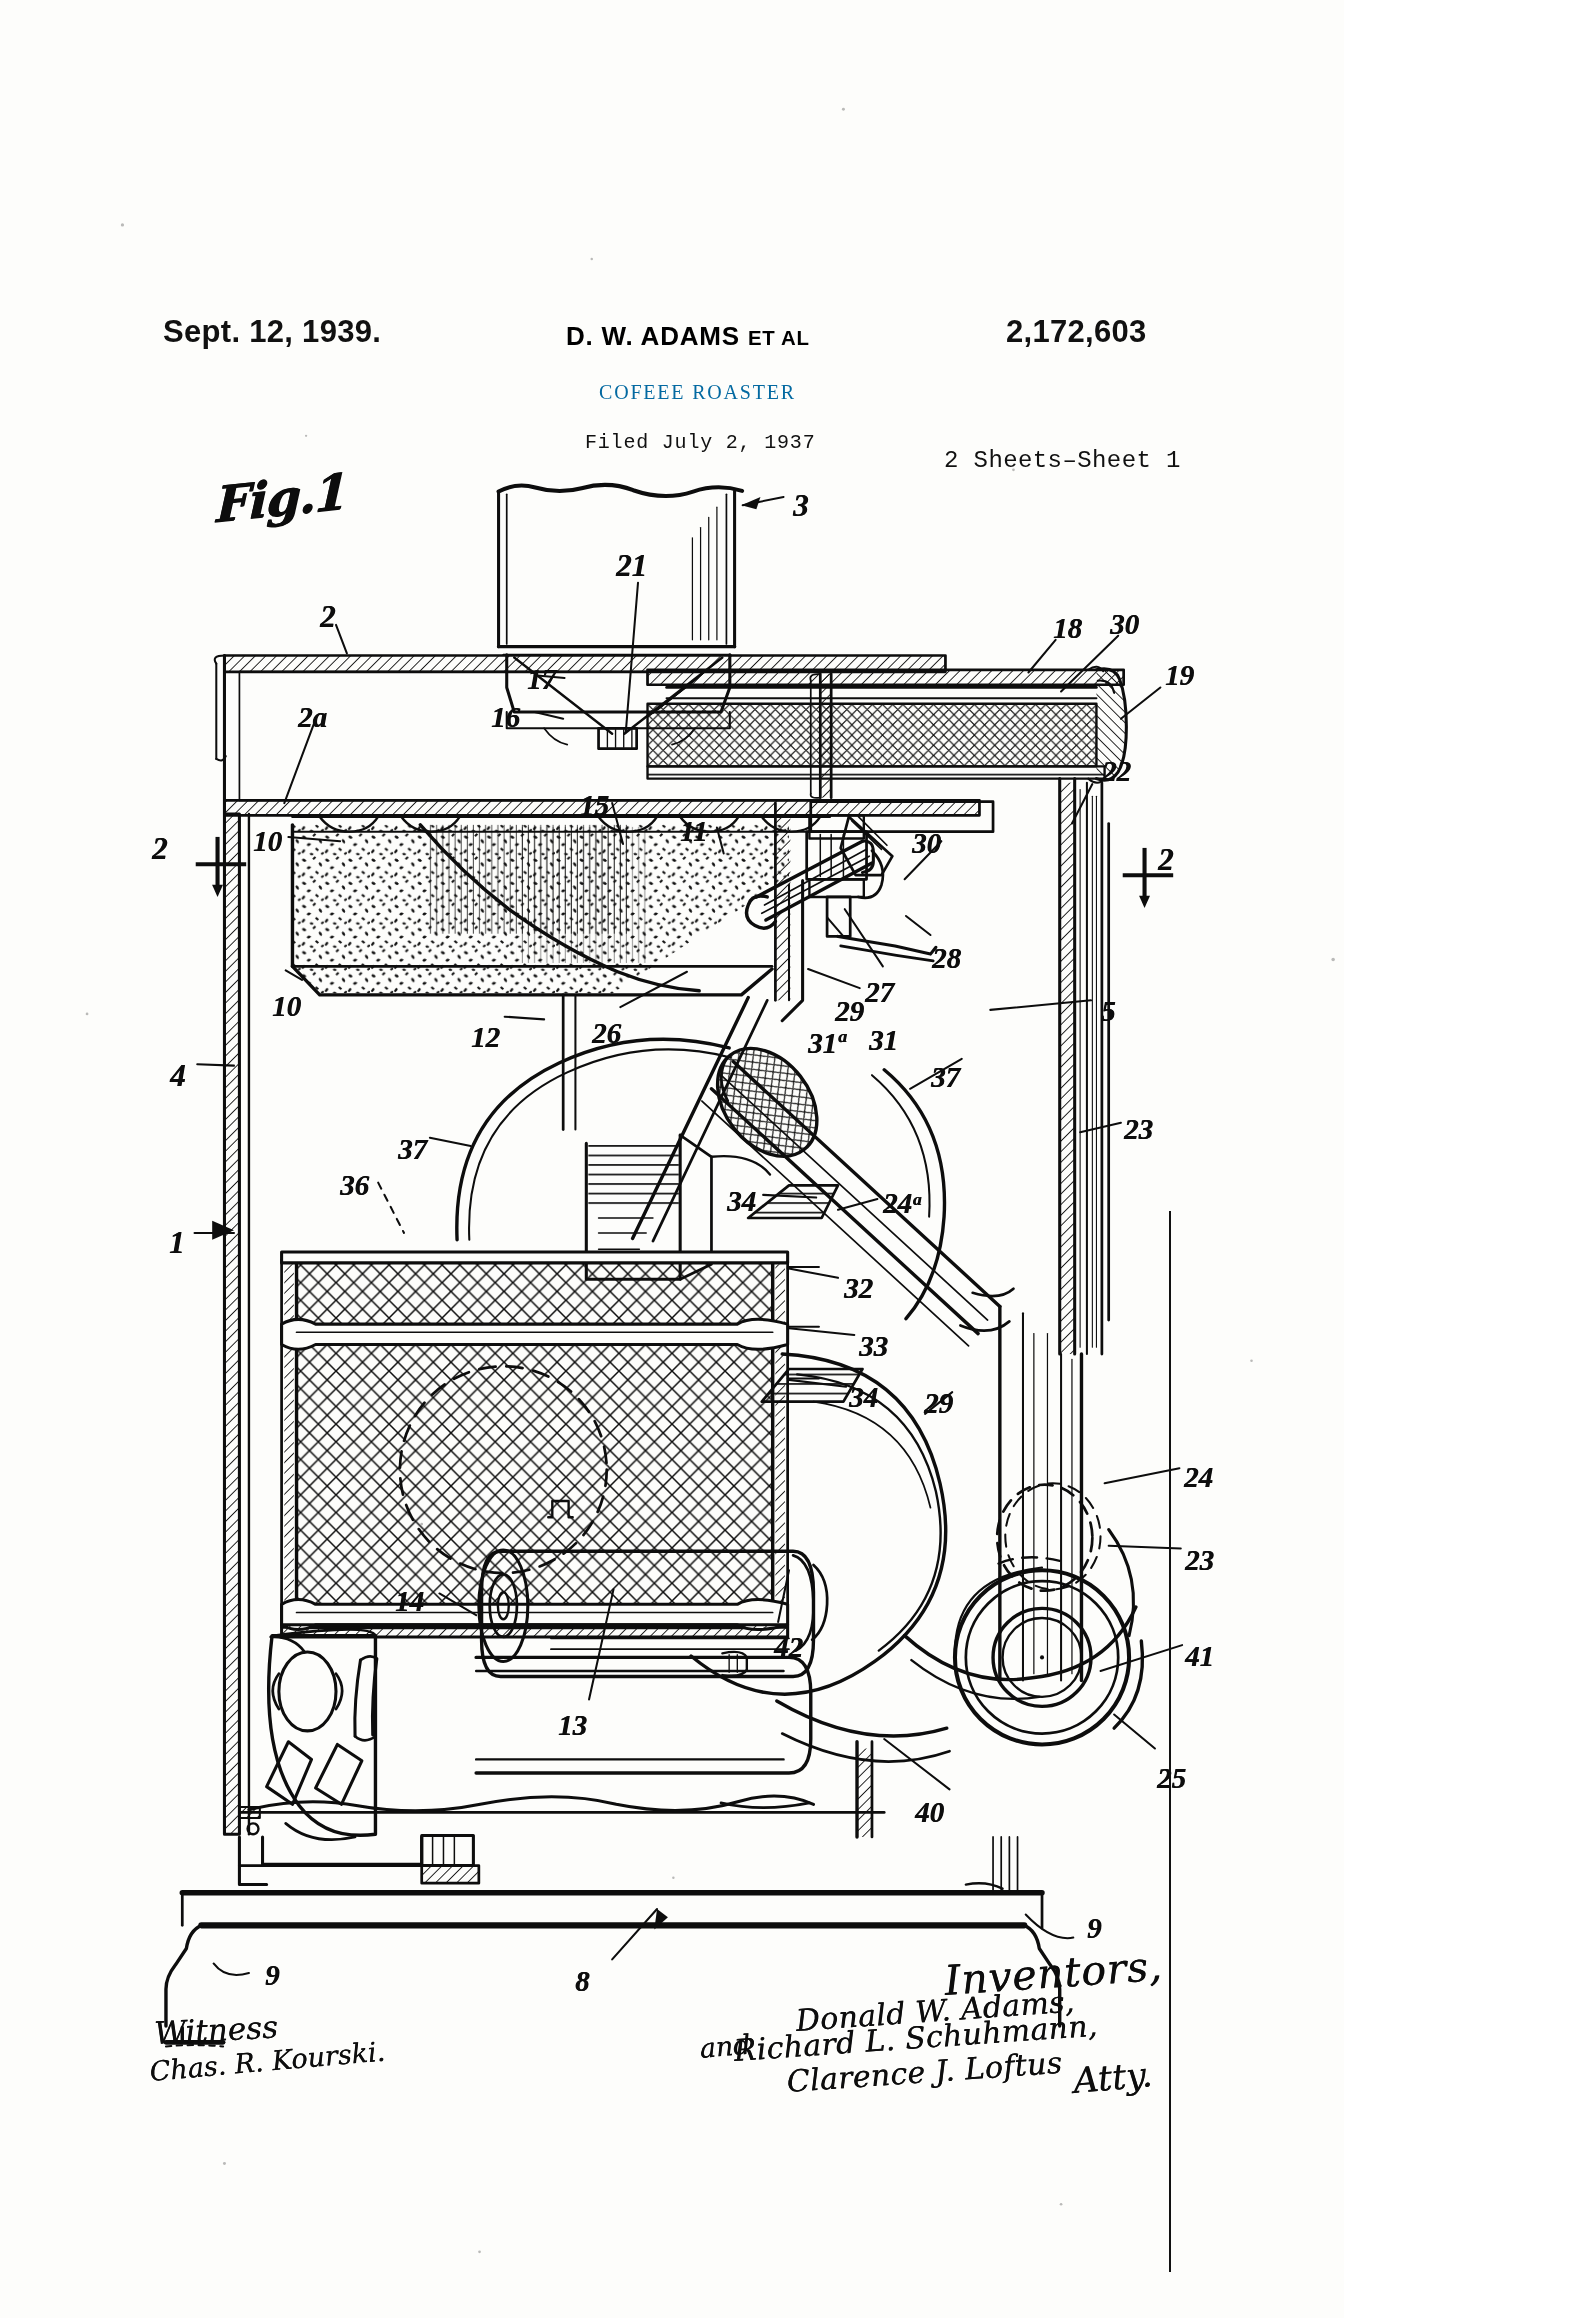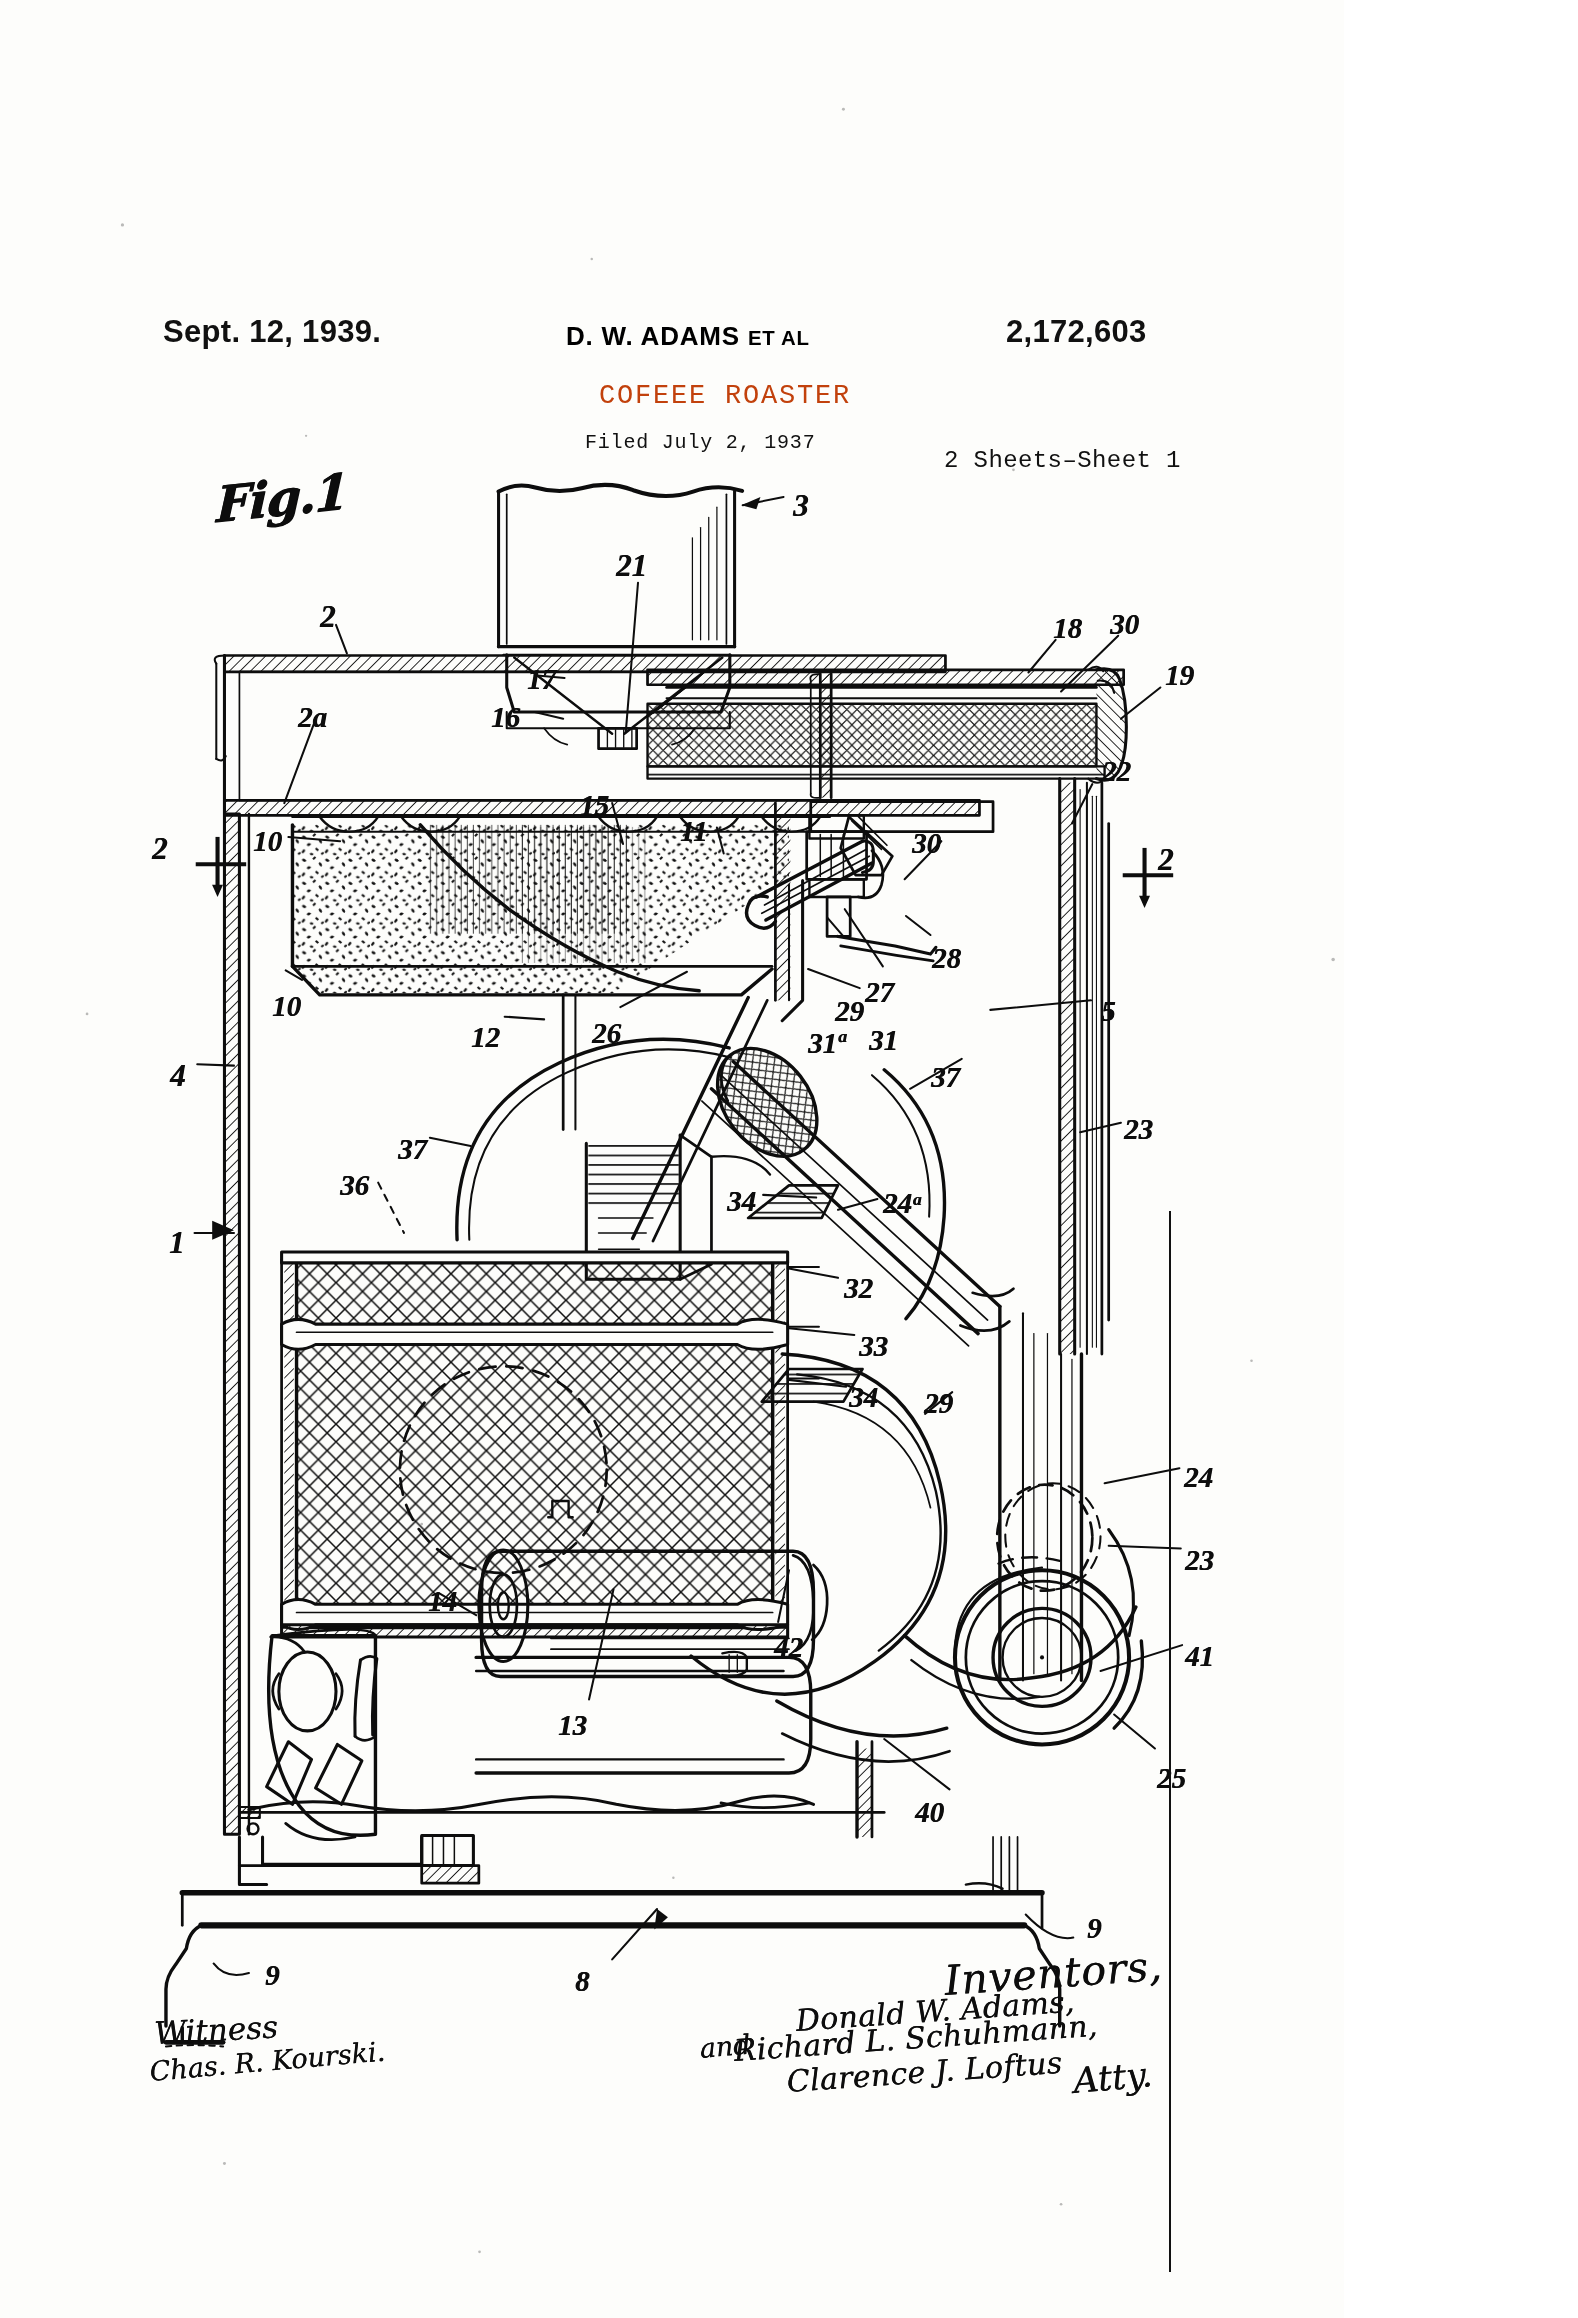--- a/index.html
+++ b/index.html
@@ -50,24 +50,24 @@
   .hdr-patno {
     left: 1006px; top: 314px;
     font-family: "Liberation Sans", sans-serif;
     font-weight: bold;
     font-size: 31px;
     letter-spacing: 0.3px;
     color: #111;
   }
   .hdr-title {
     left: 599px; top: 381px;
-    font-family: Liberation Mono, monospace;
-    font-size: 27px;
+    font-family: Liberation Serif, serif;
+    font-size: 20px;
     letter-spacing: 1.8px;
-    color: #c2410c;
+    color: #0369a1;
   }
   .hdr-filed {
     left: 585px; top: 431px;
     font-family: "Liberation Mono", monospace;
     font-size: 20px;
     letter-spacing: 0.8px;
     color: #111;
   }
   .hdr-sheets {
     left: 944px; top: 431px;
@@ -686,21 +686,21 @@
       <div class="abs num" style="left: 340px; top: 1169px;">36</div>
       <div class="abs num" style="left: 727px; top: 1185px;">34</div>
       <div class="abs num" style="left: 883px; top: 1187px;">24ᵃ</div>
       <div class="abs num lg" style="left: 169px; top: 1225px;">1</div>
       <div class="abs num" style="left: 844px; top: 1272px;">32</div>
       <div class="abs num" style="left: 859px; top: 1330px;">33</div>
       <div class="abs num" style="left: 849px; top: 1381px;">34</div>
       <div class="abs num" style="left: 924px; top: 1387px;">29</div>
       <div class="abs num" style="left: 1184px; top: 1461px;">24</div>
       <div class="abs num" style="left: 1185px; top: 1544px;">23</div>
-      <div class="abs num" style="left: 428px; top: 1585px; text-align: right;">14</div>
+      <div class="abs num" style="left: 395px; top: 1585px; text-align: right;">14</div>
       <div class="abs num" style="left: 774px; top: 1631px;">42</div>
       <div class="abs num" style="left: 1185px; top: 1640px;">41</div>
       <div class="abs num" style="left: 558px; top: 1709px;">13</div>
       <div class="abs num" style="left: 1157px; top: 1762px;">25</div>
       <div class="abs num" style="left: 915px; top: 1796px;">40</div>
       <div class="abs num" style="left: 1087px; top: 1912px;">9</div>
       <div class="abs num" style="left: 265px; top: 1959px;">9</div>
       <div class="abs num" style="left: 575px; top: 1965px;">8</div>
     </div>
 

